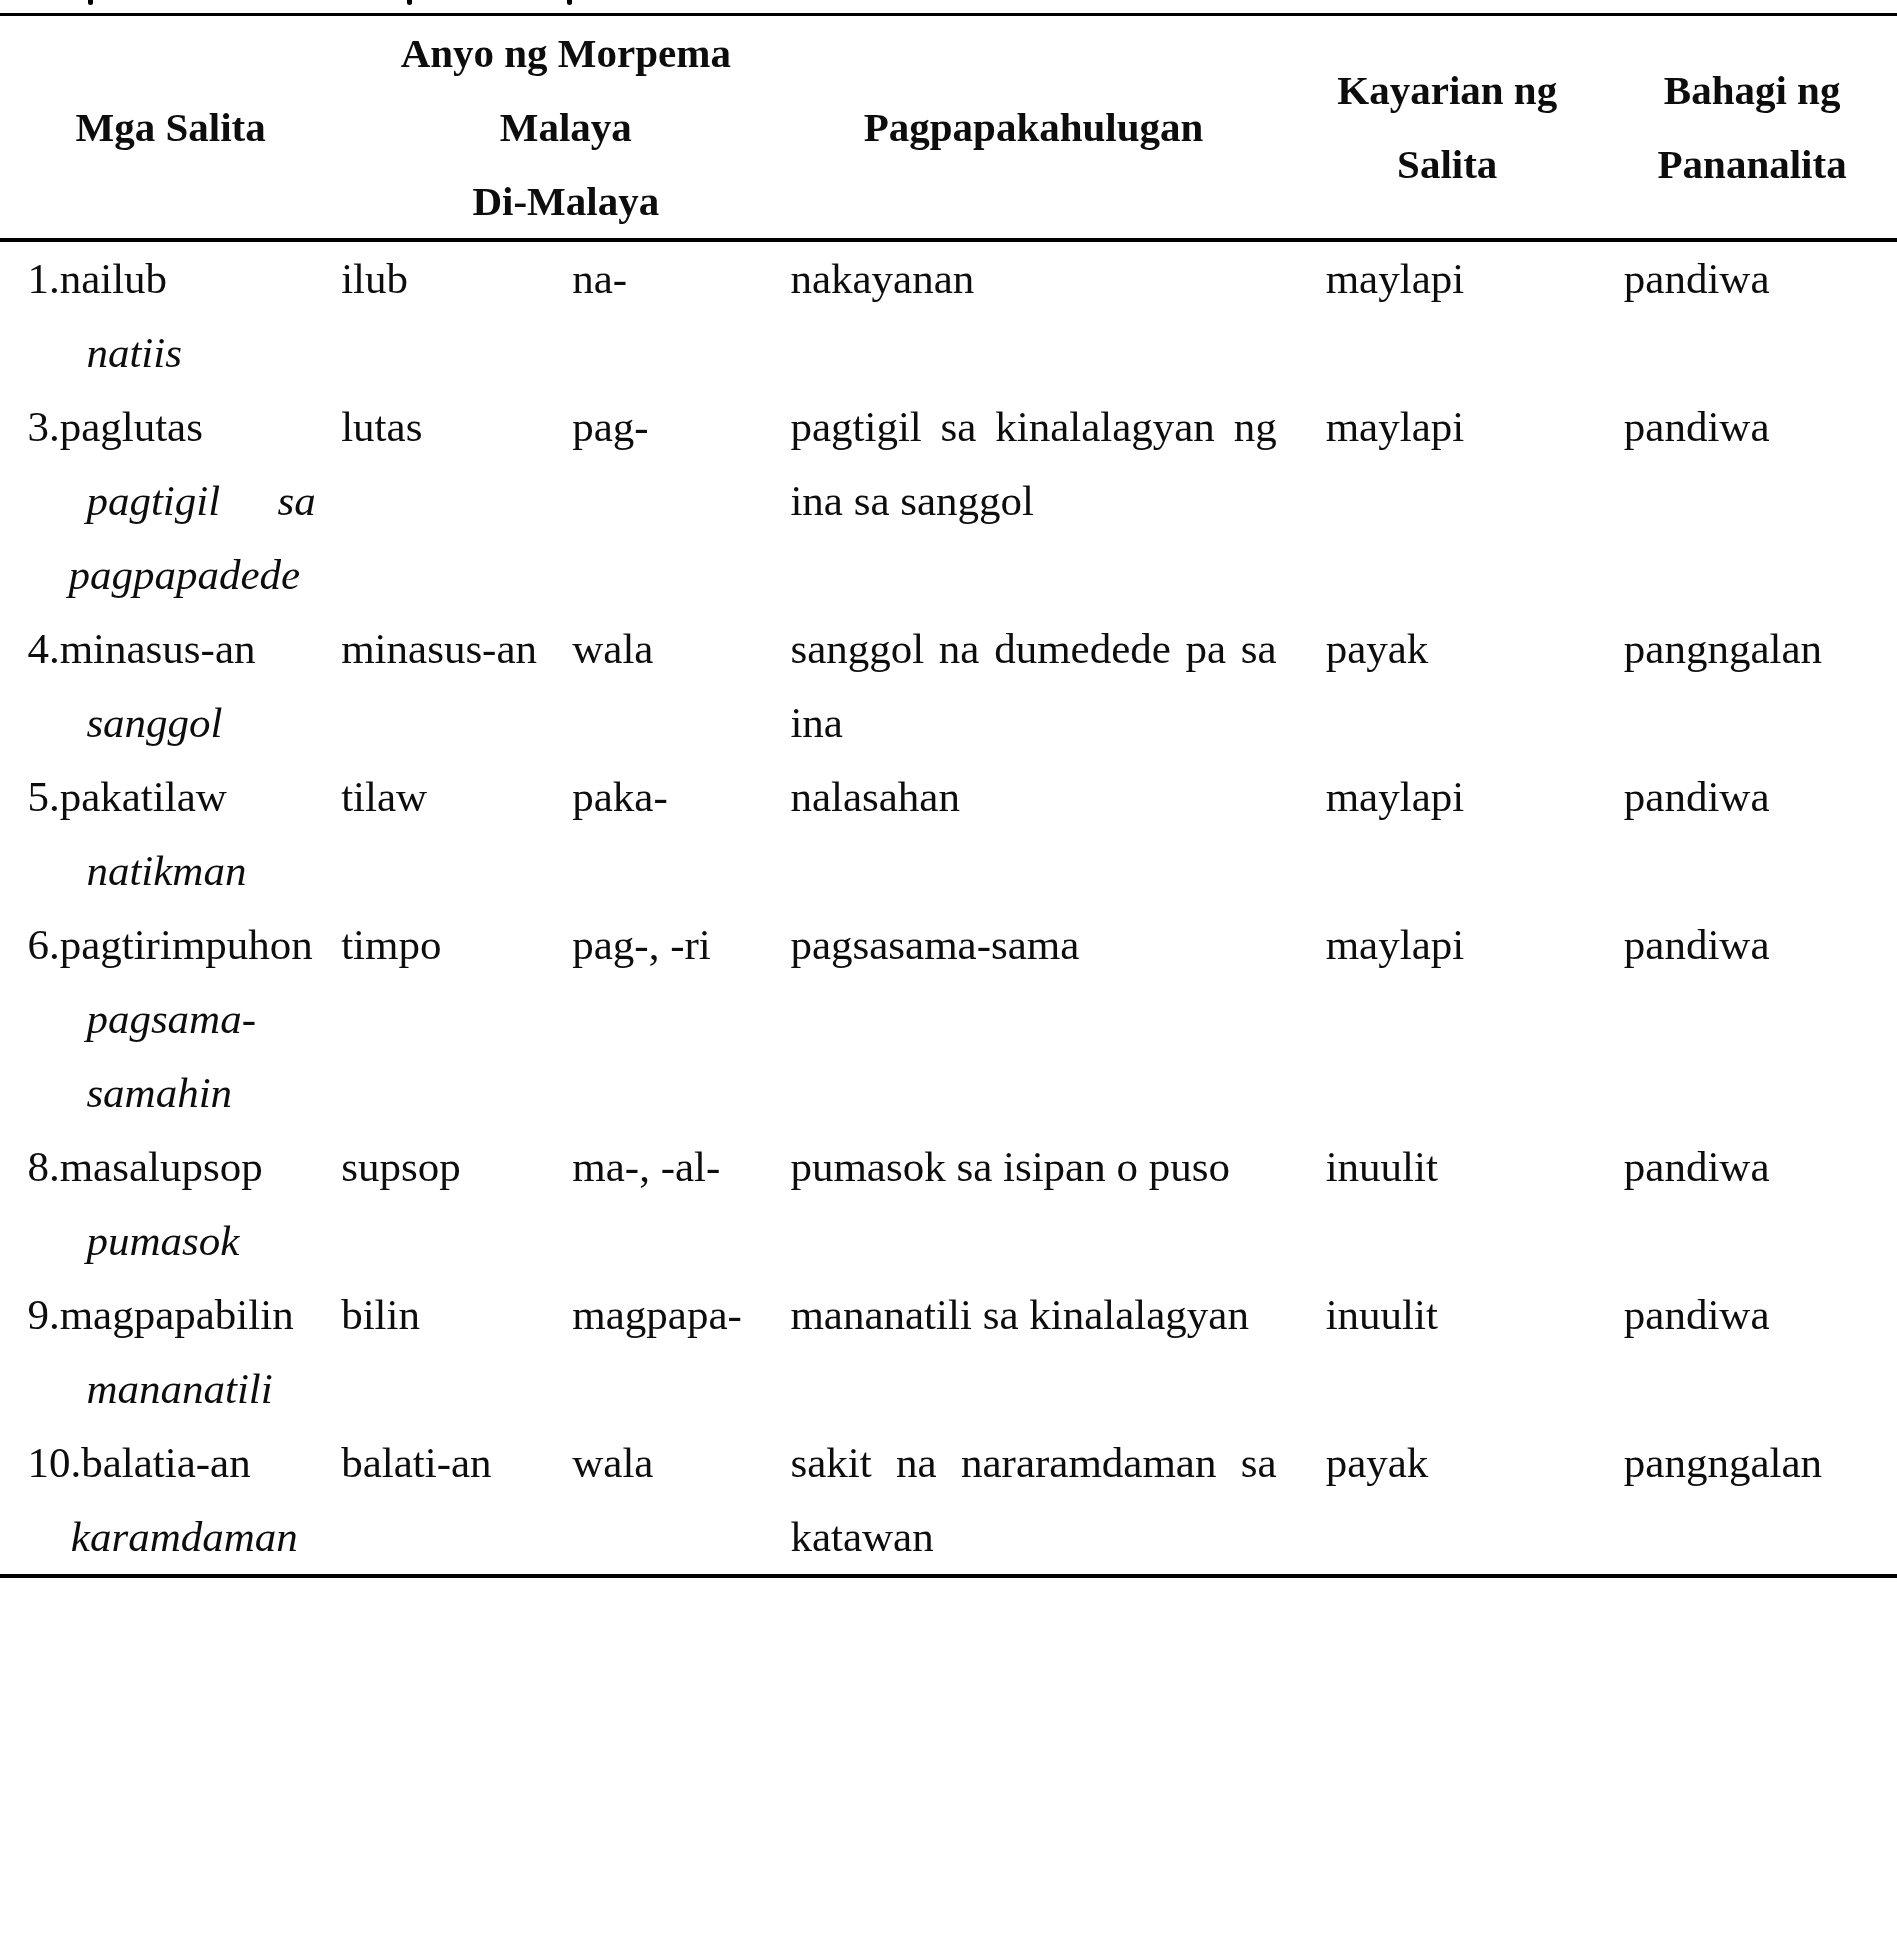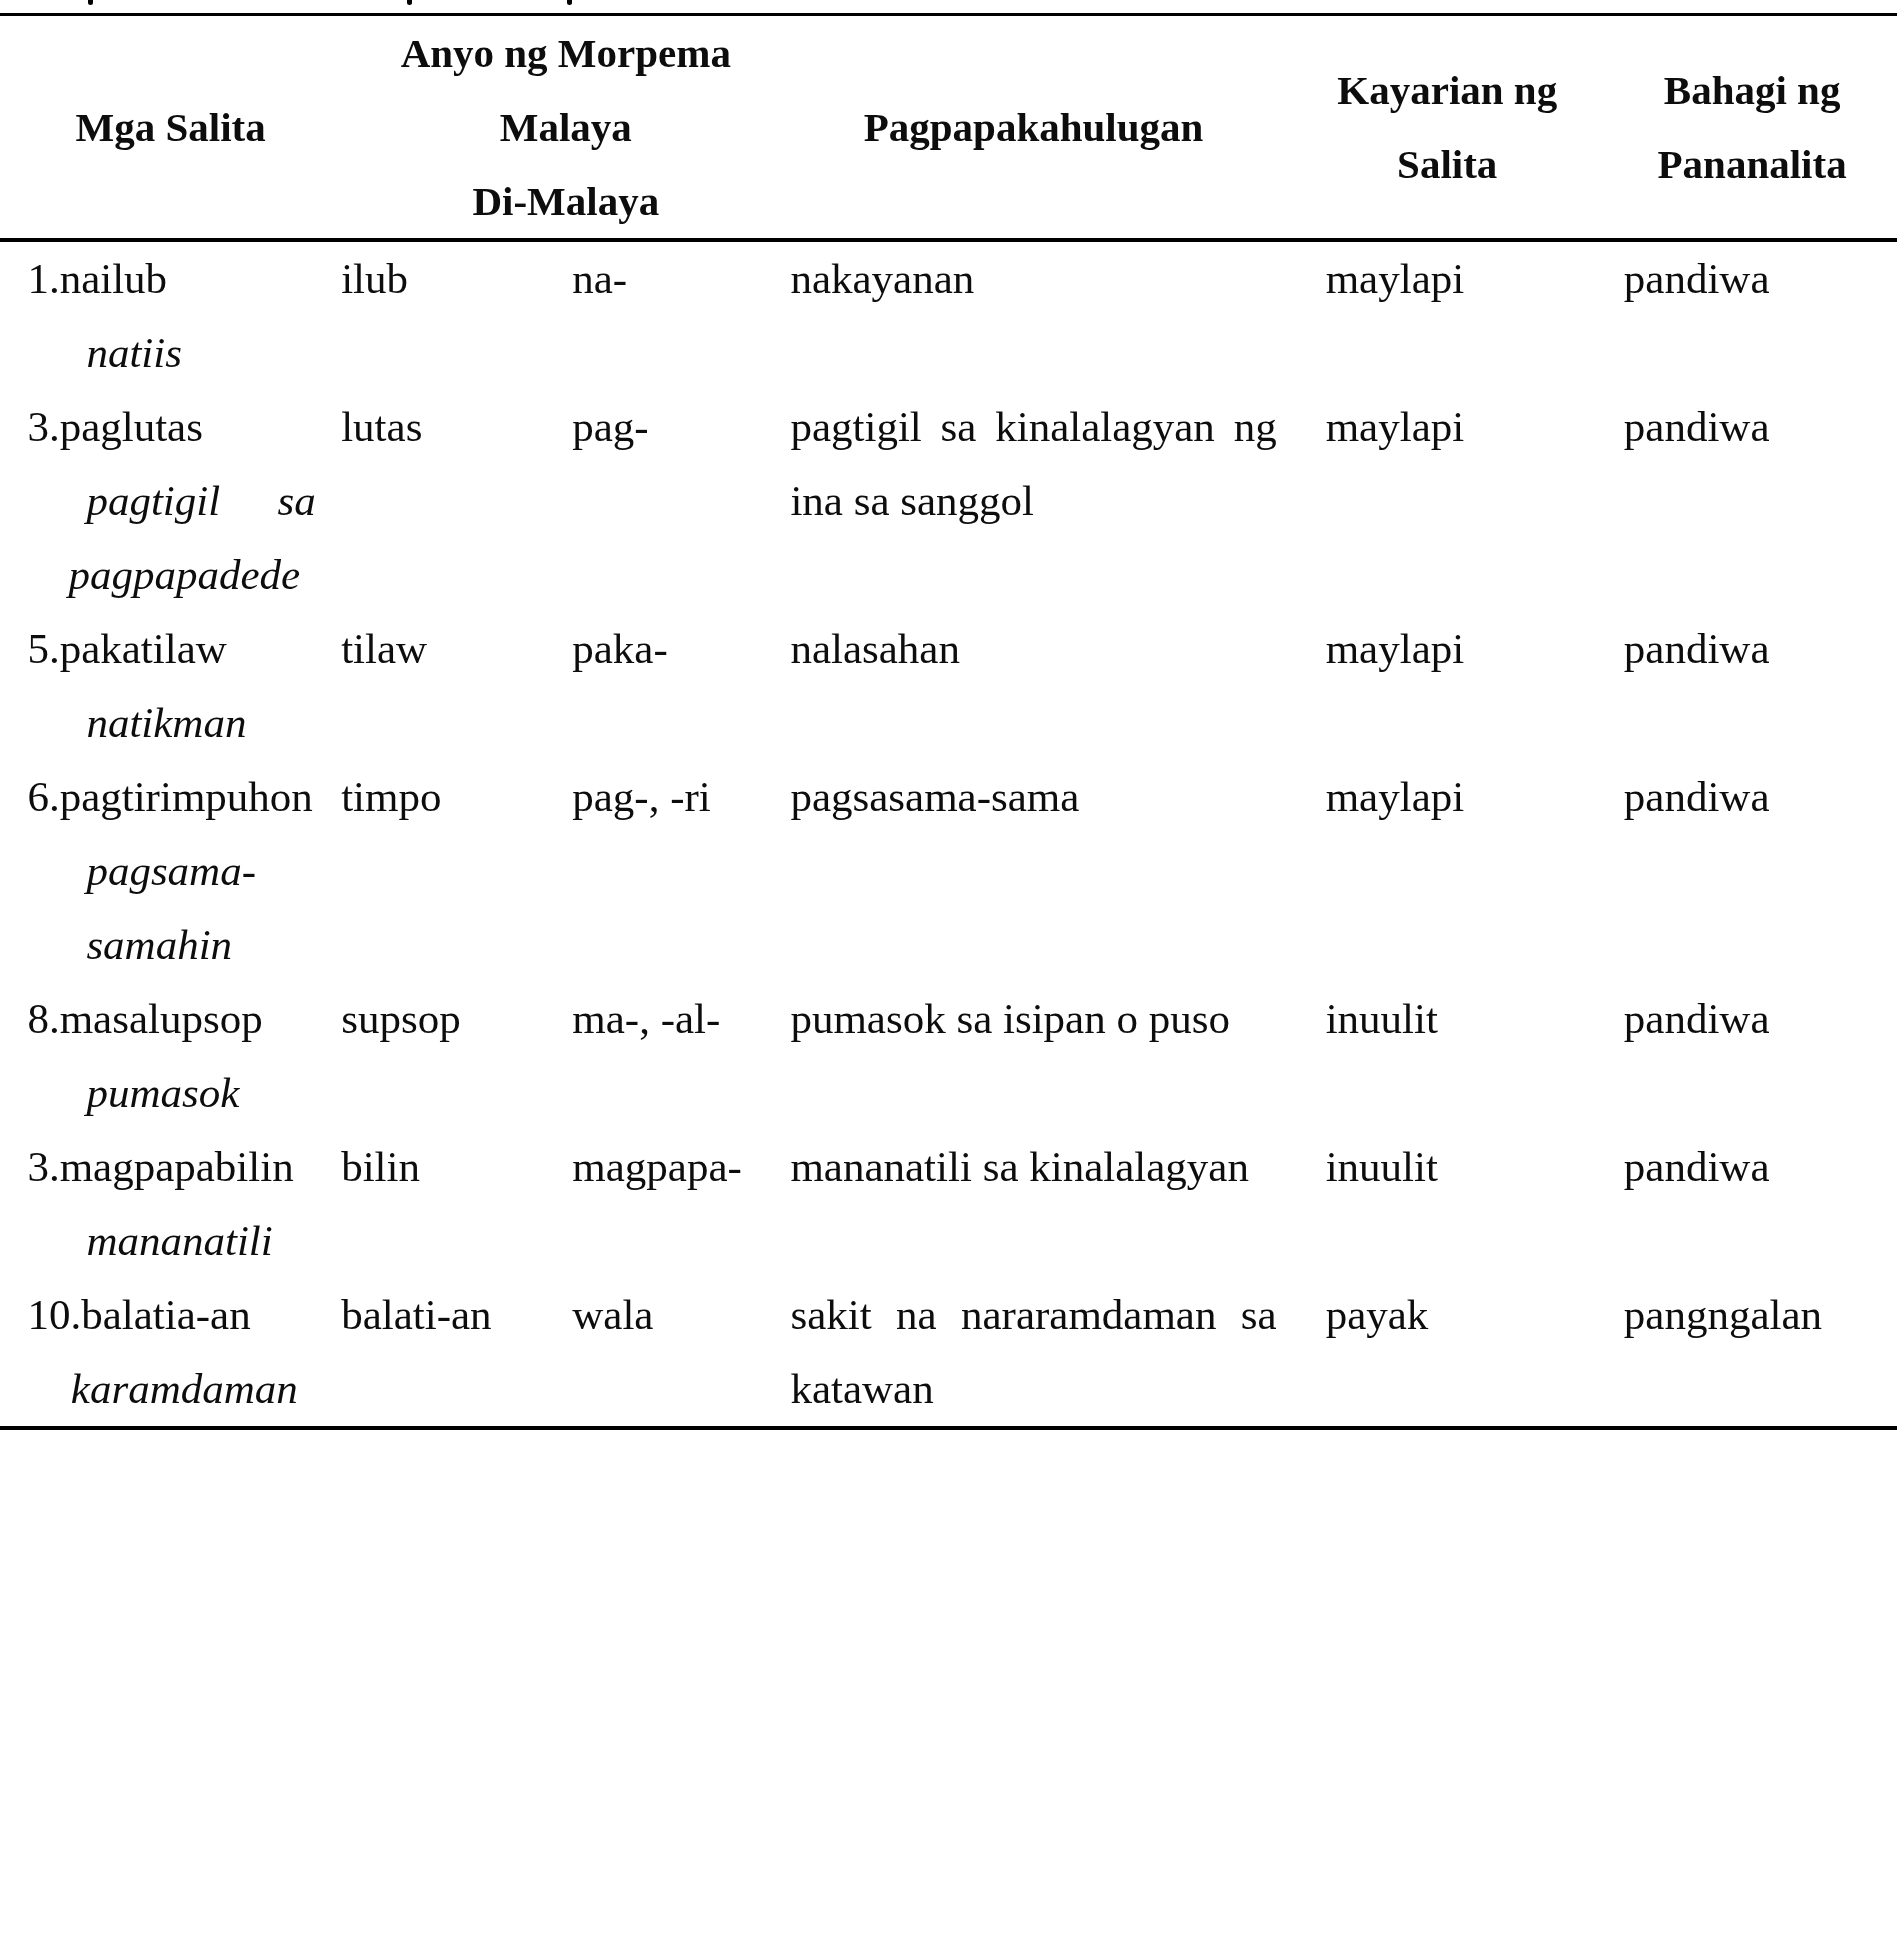--- a/index.html
+++ b/index.html
@@ -124,20 +124,42 @@
         </td>
         <td>
           <div class="bl">maylapi</div>
         </td>
         <td>
           <div class="bl">pandiwa</div>
         </td>
       </tr>
       <tr>
         <td class="c1">
+          <div class="bl">4.minasus-an</div>
+          <div class="bl it ind1">sanggol</div>
+        </td>
+        <td>
+          <div class="bl">minasus-an</div>
+        </td>
+        <td>
+          <div class="bl">wala</div>
+        </td>
+        <td class="c4">
+          <div class="bl just">sanggol na dumedede pa sa</div>
+          <div class="bl">ina</div>
+        </td>
+        <td>
+          <div class="bl">payak</div>
+        </td>
+        <td>
+          <div class="bl">pangngalan</div>
+        </td>
+      </tr>
+      <tr>
+        <td class="c1">
           <div class="bl">5.pakatilaw</div>
           <div class="bl it ind1">natikman</div>
         </td>
         <td>
           <div class="bl">tilaw</div>
         </td>
         <td>
           <div class="bl">paka-</div>
         </td>
         <td class="c4">
@@ -188,21 +210,21 @@
         </td>
         <td>
           <div class="bl">inuulit</div>
         </td>
         <td>
           <div class="bl">pandiwa</div>
         </td>
       </tr>
       <tr>
         <td class="c1">
-          <div class="bl">3.magpapabilin</div>
+          <div class="bl">9.magpapabilin</div>
           <div class="bl it ind1">mananatili</div>
         </td>
         <td>
           <div class="bl">bilin</div>
         </td>
         <td>
           <div class="bl">magpapa-</div>
         </td>
         <td class="c4">
           <div class="bl">mananatili sa kinalalagyan</div>

